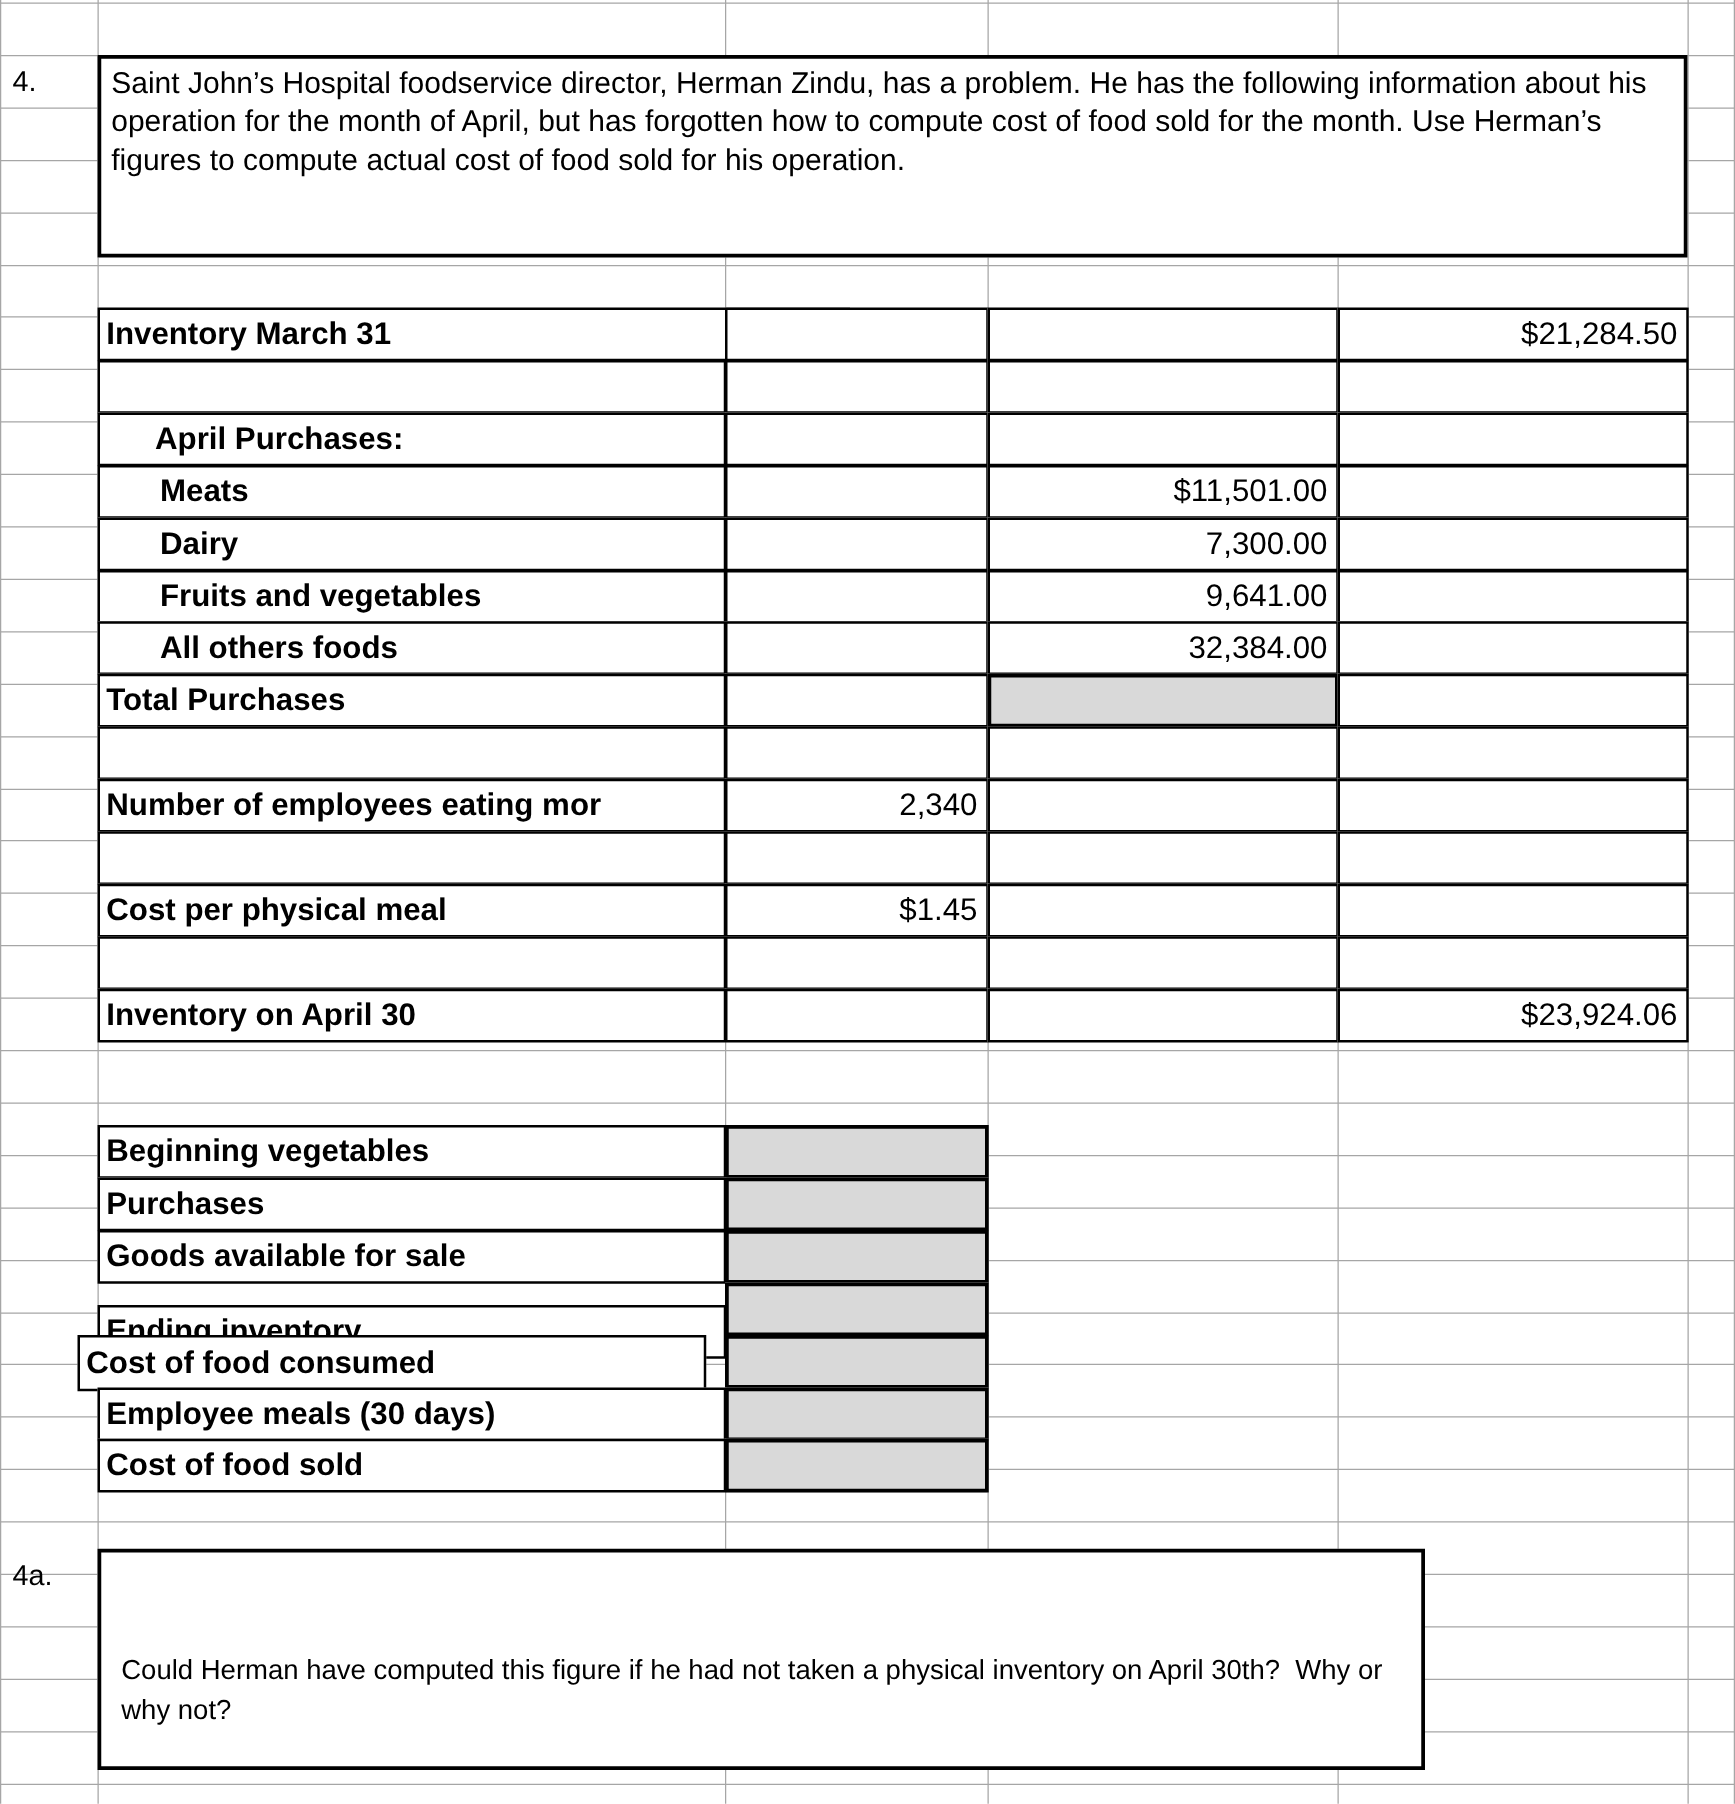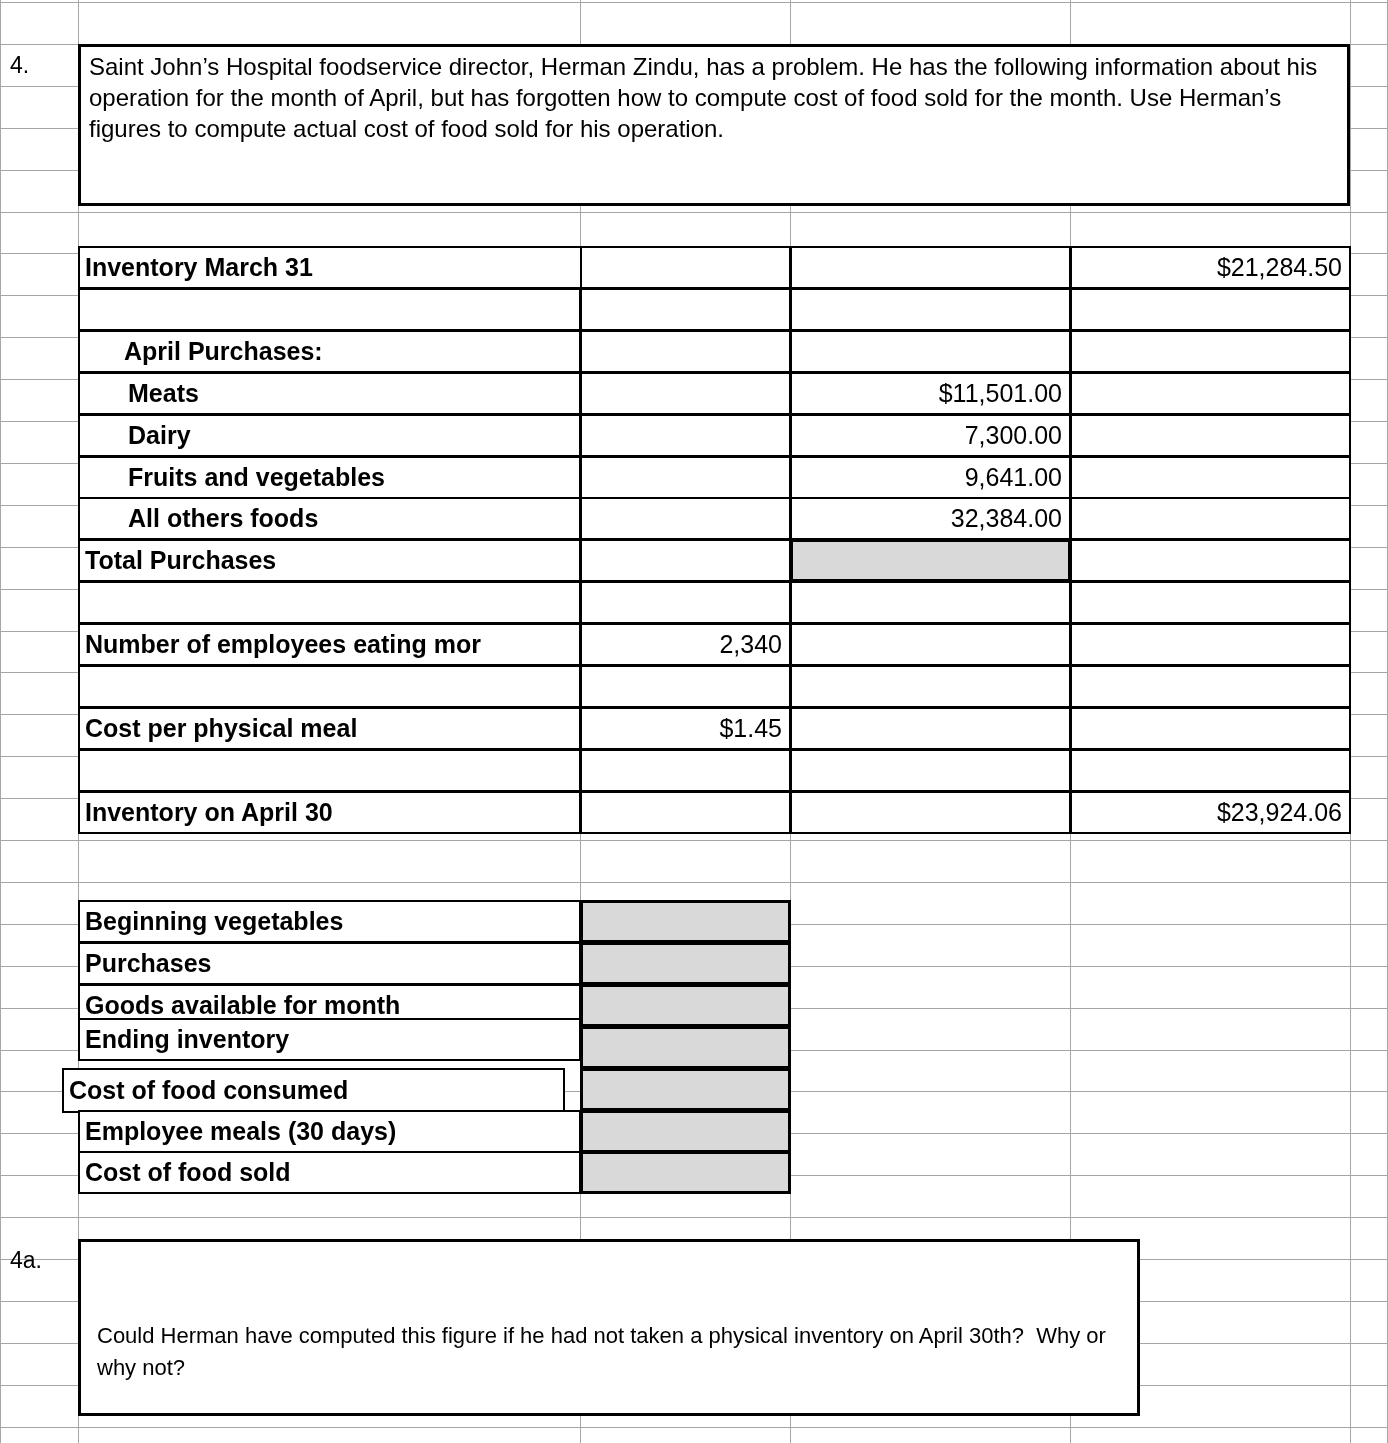--- a/index.html
+++ b/index.html
@@ -199,23 +199,23 @@
     <div class="cell num" style="left: 580px; top: 791px; width: 211px; height: 43px;"></div>
     <div class="cell num" style="left: 790px; top: 791px; width: 281px; height: 43px;"></div>
     <div class="cell num" style="left: 1070px; top: 791px; width: 281px; height: 43px;">$23,924.06</div>
   </div>
 
 <div id="blanks-table">
     <div class="cell label" style="left: 78px; top: 900px; width: 503px; height: 43px;">Beginning vegetables</div>
     <div class="cell num shaded" style="left: 580px; top: 900px; width: 211px; height: 43px;"></div>
     <div class="cell label" style="left: 78px; top: 942px; width: 503px; height: 43px;">Purchases</div>
     <div class="cell num shaded" style="left: 580px; top: 942px; width: 211px; height: 43px;"></div>
-    <div class="cell label" style="left: 78px; top: 984px; width: 503px; height: 43px;">Goods available for month</div>
+    <div class="cell label" style="left: 78px; top: 984px; width: 503px; height: 43px;">Goods available for sale</div>
     <div class="cell num shaded" style="left: 580px; top: 984px; width: 211px; height: 43px;"></div>
-    <div class="cell label" style="left: 78px; top: 1018px; width: 503px; height: 43px;">Ending inventory</div>
+    <div class="cell label" style="left: 78px; top: 1044px; width: 503px; height: 43px;">Ending inventory</div>
     <div class="cell num shaded" style="left: 580px; top: 1026px; width: 211px; height: 43px;"></div>
     <div class="cell label" style="left: 62px; top: 1068px; width: 503px; height: 45px;">Cost of food consumed</div>
     <div class="cell num shaded" style="left: 580px; top: 1068px; width: 211px; height: 43px;"></div>
     <div class="cell label" style="left: 78px; top: 1110px; width: 503px; height: 43px;">Employee meals (30 days)</div>
     <div class="cell num shaded" style="left: 580px; top: 1110px; width: 211px; height: 43px;"></div>
     <div class="cell label" style="left: 78px; top: 1151px; width: 503px; height: 43px;">Cost of food sold</div>
     <div class="cell num shaded" style="left: 580px; top: 1151px; width: 211px; height: 43px;"></div>
   </div>
 
 <div class="rownum" style="left:0px; top:1239px; width:78px; height:42px;">4a.</div>

